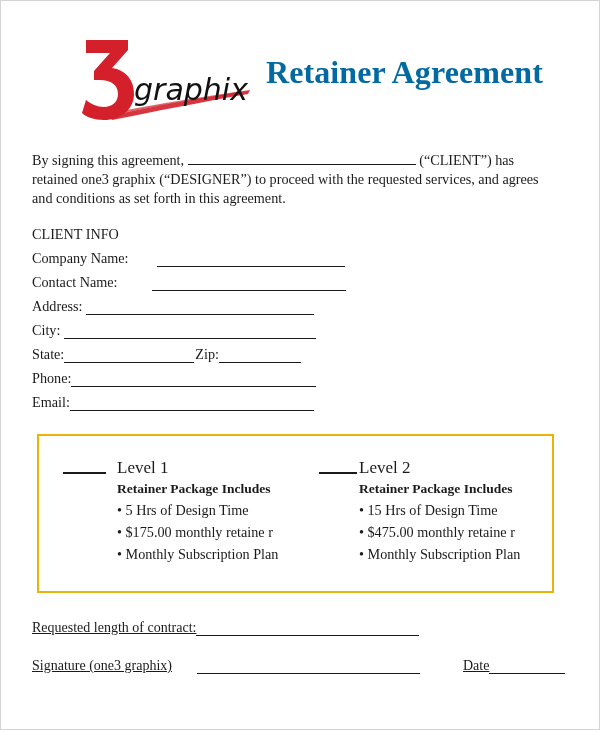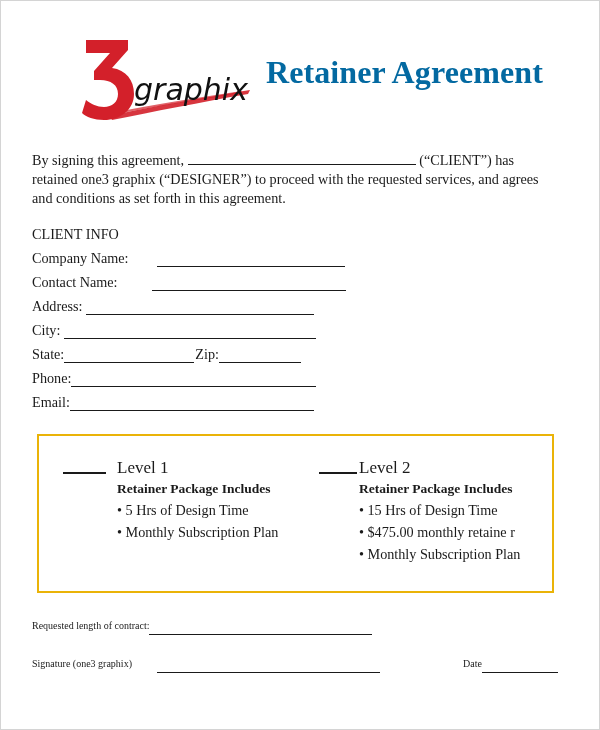--- a/index.html
+++ b/index.html
@@ -39,21 +39,21 @@
   }
   .level { position: absolute; top: 22px; }
   .level .dash {
     position: absolute; top: 14px; width: 43px; border-bottom: 2px solid #1a1a1a;
   }
   .level .content { position: absolute; left: 0; top: 0; }
   .level-title { font-size: 17px; line-height: 20px; margin-bottom: 1px; }
   .level-sub { font-size: 13.5px; font-weight: bold; line-height: 20px; white-space: nowrap; }
   .level-item { font-size: 14.2px; line-height: 22px; white-space: nowrap; }
   .bottom-field {
-    position: absolute; font-size: 10px; white-space: nowrap; display: flex; align-items: flex-start;
+    position: absolute; font-size: 14px; white-space: nowrap; display: flex; align-items: center; text-decoration: underline;
   }
   .bottom-field .line { display: inline-block; border-bottom: 1px solid #1a1a1a; height: 14px; }
 </style>
 </head>
 <body>
 
 <div class="page-frame"></div>
 
 <div class="logo">
   <svg viewBox="0 0 175 85">
@@ -112,20 +112,21 @@
   <span class="line" style="width:244px;"></span>
 </div>
 
 <div class="box">
   <div class="level" style="left:24px;">
     <div class="dash" style="left:0;"></div>
     <div class="content" style="left:54px;">
       <div class="level-title">Level 1</div>
       <div class="level-sub">Retainer Package Includes</div>
       <div class="level-item">• 5 Hrs of Design  Time</div>
+      <div class="level-item">• $175.00 monthly retaine r</div>
       <div class="level-item">• Monthly Subscription Plan</div>
     </div>
   </div>
   <div class="level" style="left:280px;">
     <div class="dash" style="left:0; width:38px;"></div>
     <div class="content" style="left:40px;">
       <div class="level-title">Level 2</div>
       <div class="level-sub">Retainer Package Includes</div>
       <div class="level-item">• 15 Hrs of Design  Time</div>
       <div class="level-item">• $475.00 monthly retaine r</div>

